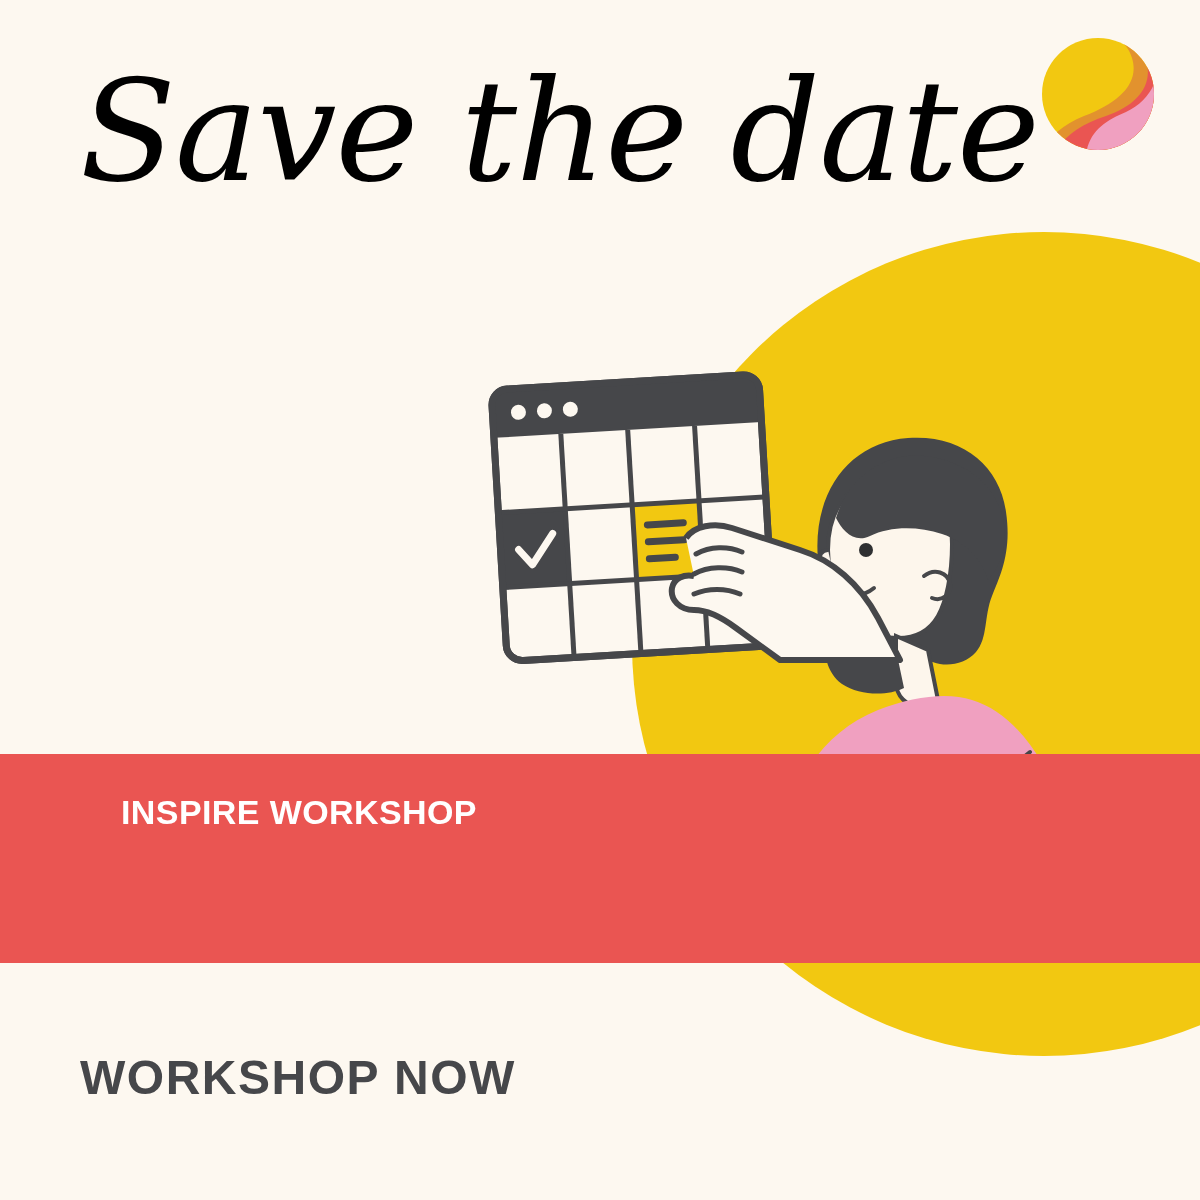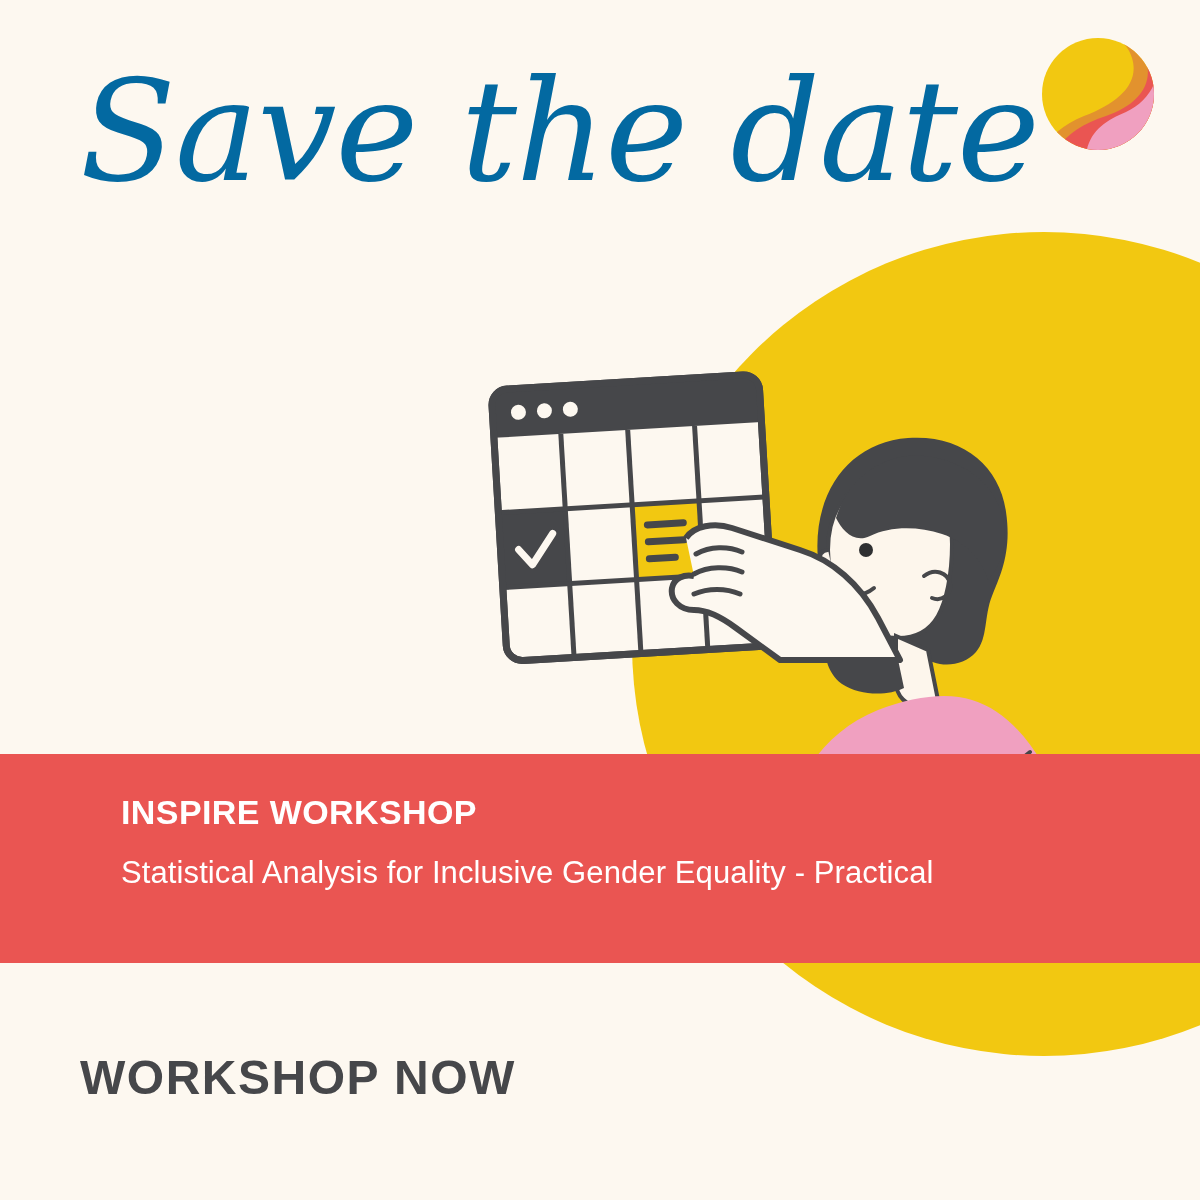--- a/index.html
+++ b/index.html
@@ -46,21 +46,21 @@
     position:absolute;
     left:80px;
     top:62px;
     z-index:5;
     font-family:"DejaVu Serif", "Liberation Serif", serif;
     font-style:italic;
     font-weight:400;
     font-size:140px;
     line-height:1.0;
     letter-spacing:-1px;
-    color:#0369a1;
+    color:#000000;
     white-space:nowrap;
   }
 
   
   .datetime {
     position:absolute;
     left:84px;
     top:242px;
     z-index:5;
     font-size:38px;
@@ -233,19 +233,18 @@
   </svg>
 
   <div class="headline">Save the date</div>
 
   <div class="datetime">
   </div>
 
   <div class="banner">
     <div class="banner-inner">
       <div class="banner-title">INSPIRE WORKSHOP</div>
-      <div class="banner-sub">Statistical Analysis for Inclusive Gender Equality - Practical</div>
     </div>
   </div>
 
   <div class="register">WORKSHOP NOW</div>
 
 </div>
 
 </body></html>

